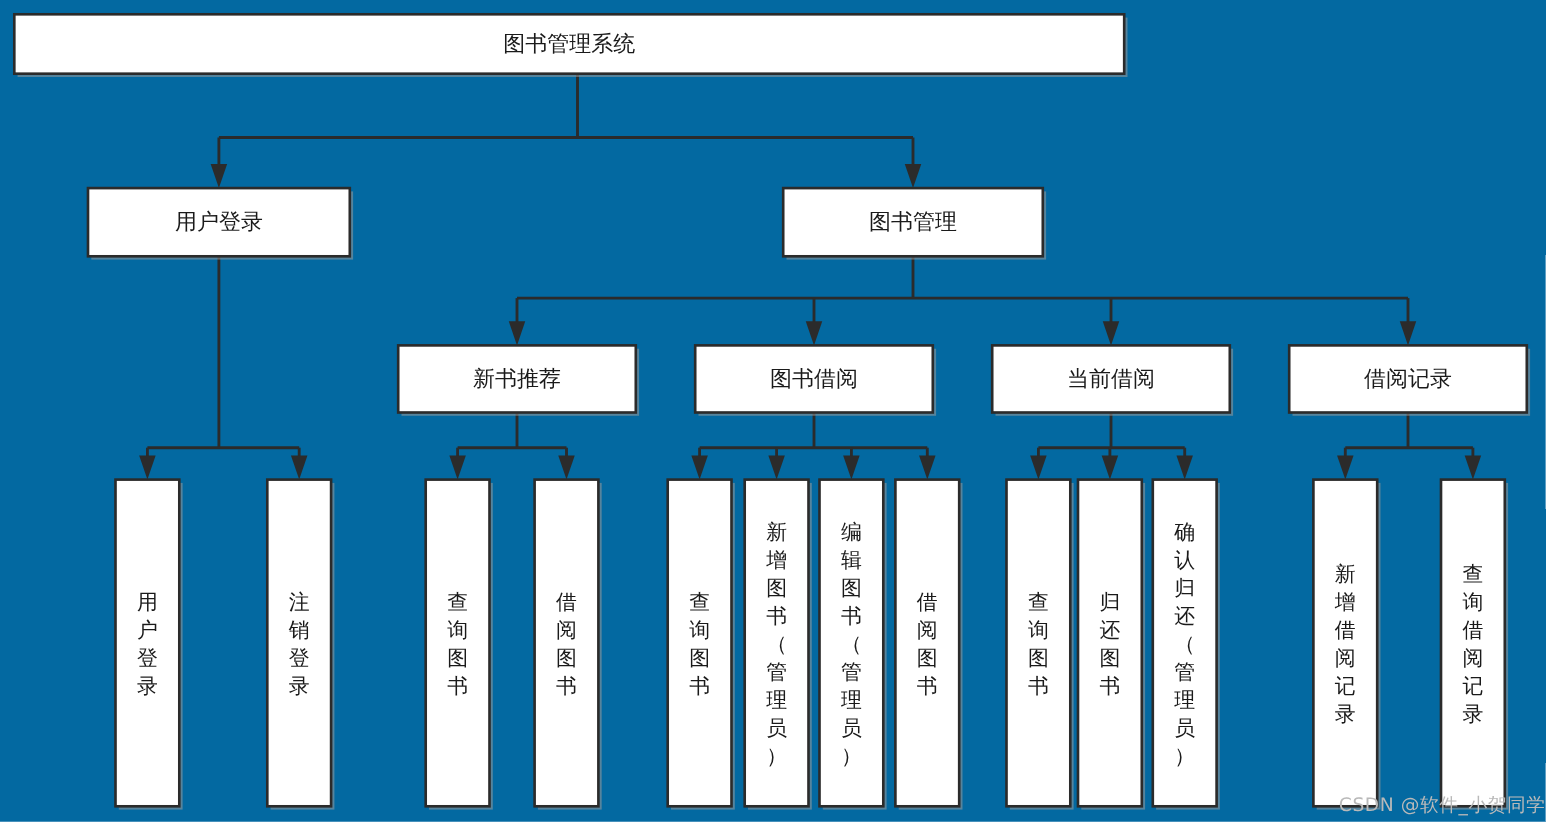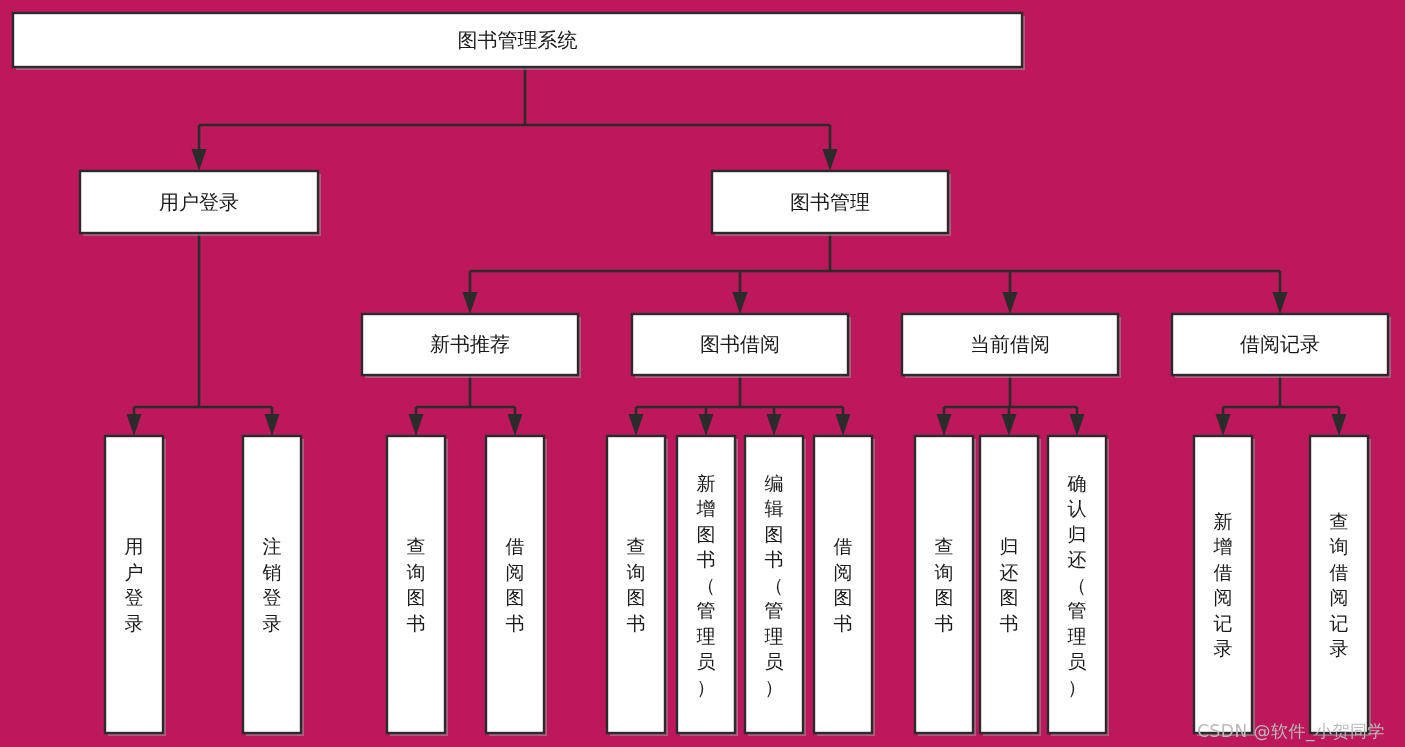--- a/index.html
+++ b/index.html
@@ -12,21 +12,21 @@
     width: 1405px;
     height: 747px;
     font-family: "DejaVu Sans", "Liberation Sans", sans-serif;
     overflow: hidden;
     position: relative;
   }
   #diagram-root {
     position: relative;
     width: 1405px;
     height: 747px;
-    background: #be185d;
+    background: #0369a1;
   }
   svg#flowchart {
     position: absolute;
     left: 0;
     top: 0;
     width: 1405px;
     height: 747px;
     display: block;
   }
   .node-box {
@@ -55,21 +55,21 @@
     dominant-baseline: middle;
   }
   .node-label-v {
     fill: #1a1a1a;
     font-family: "DejaVu Sans", "Liberation Sans", sans-serif;
     font-size: 19px;
     text-anchor: middle;
   }
   .watermark {
     position: absolute;
-    right: 20px;
+    right: 0;
     bottom: 4px;
     font-family: "DejaVu Sans", "Liberation Sans", sans-serif;
     font-size: 17px;
     color: #b9b9b9;
     letter-spacing: 0.5px;
     white-space: nowrap;
     user-select: none;
   }
 </style>
 </head>

